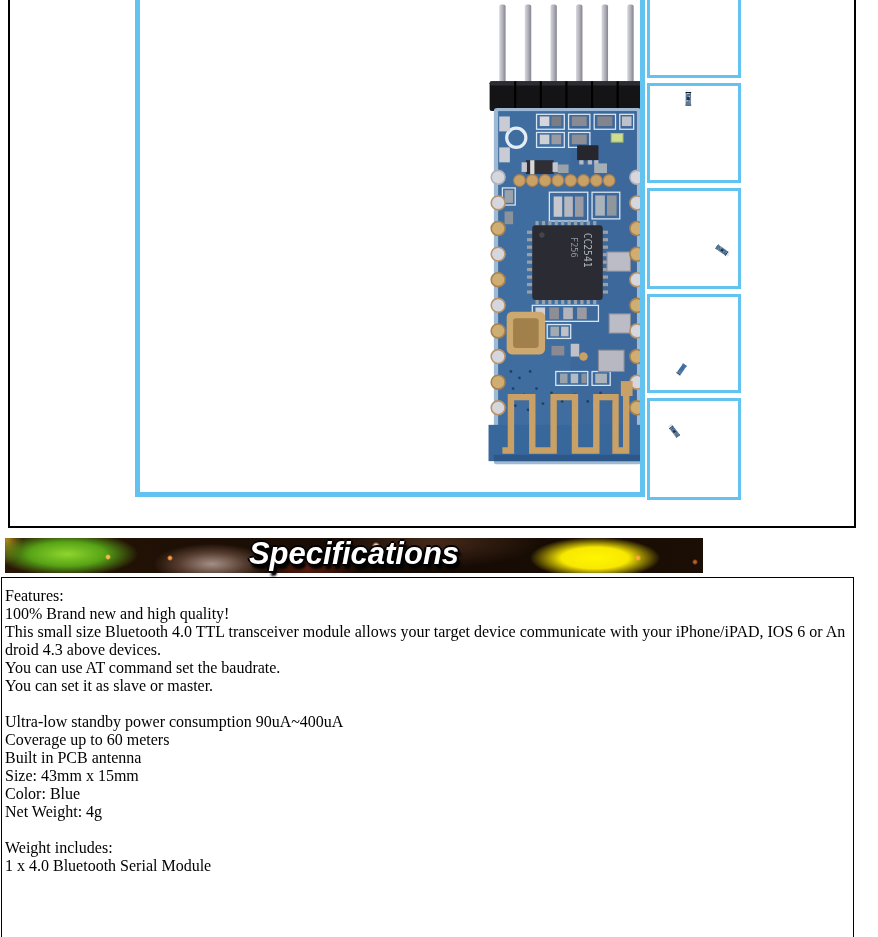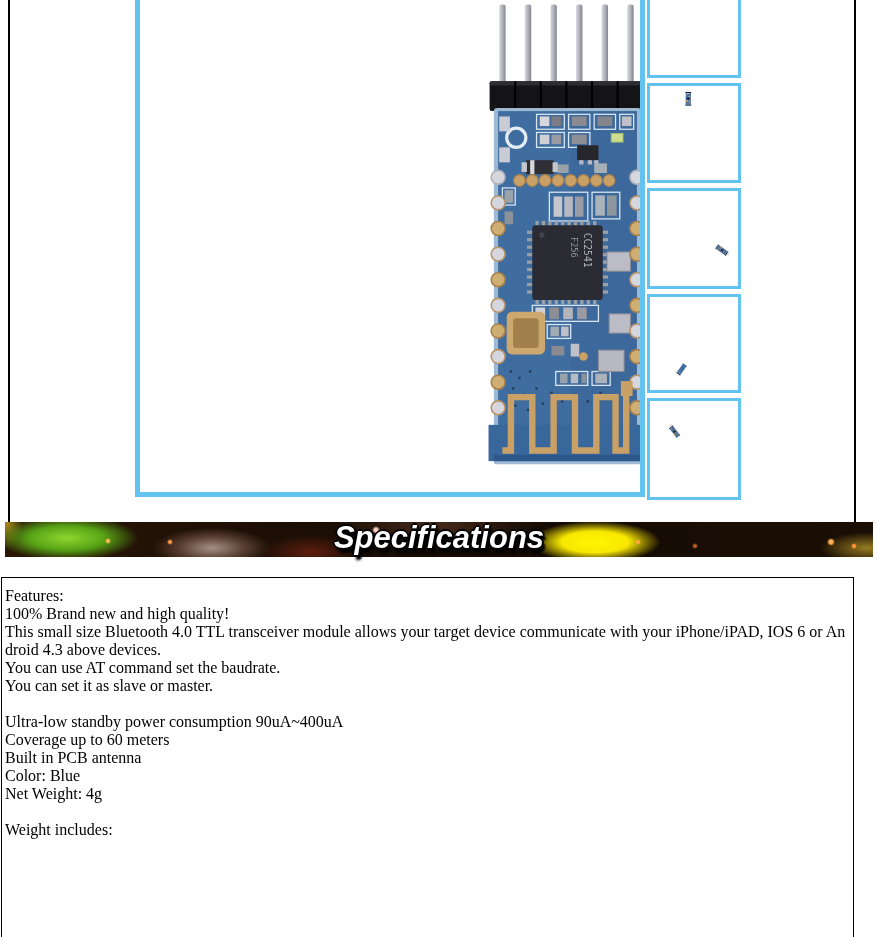--- a/index.html
+++ b/index.html
@@ -16,21 +16,21 @@
   .thumb { position:absolute; left:637px; width:94px; border:3px solid #62c3f0;
            background:#fff; overflow:hidden; }
   .thumb svg { display:block; }
   .t1 { top:-16px; height:100px; }
   .t2 { top:89px;  height:100px; }
   .t3 { top:194px; height:101px; }
   .t4 { top:300px; height:99px; }
   .t5 { top:404px; height:102px; }
 
   
-  .spec-banner { position:absolute; left:5px; top:522px; width:868px; height:35px;
+  .spec-banner { position:absolute; left:5px; top:538px; width:698px; height:35px;
     background:
       radial-gradient(circle 3px at 103px 19px, #ffb850 0 1.4px, rgba(255,150,40,0) 3px),
       radial-gradient(circle 3px at 165px 20px, #ff9840 0 1.3px, rgba(255,150,40,0) 3px),
       radial-gradient(circle 4px at 371px 8px,  #ffd0c0 0 1.6px, rgba(255,200,150,0) 4px),
       radial-gradient(circle 3px at 633px 20px, #ffa640 0 1.4px, rgba(255,150,40,0) 3px),
       radial-gradient(circle 3px at 690px 24px, #c06020 0 1.2px, rgba(200,100,30,0) 3px),
       radial-gradient(circle 4px at 826px 20px, #ffb050 0 1.8px, rgba(255,170,60,0) 4px),
       radial-gradient(circle 3px at 849px 24px, #ff9830 0 1.4px, rgba(255,150,40,0) 3px),
       radial-gradient(ellipse 95px 30px at 62px 16px,  #8ed62e 0%, #57a316 40%, rgba(50,90,10,0) 75%),
       radial-gradient(ellipse 20px 30px at 2px 2px,    #a8891a 0%, rgba(120,90,20,0) 80%),
@@ -355,17 +355,19 @@
   <div class="desc-line">Features:</div>
   <div class="desc-line">100% Brand new and high quality!</div>
   <div class="desc-line">This small size Bluetooth 4.0 TTL transceiver module allows your target device communicate with your iPhone/iPAD, IOS 6 or An</div>
   <div class="desc-line">droid 4.3 above devices.</div>
   <div class="desc-line">You can use AT command set the baudrate.</div>
   <div class="desc-line">You can set it as slave or master.</div>
   <div class="desc-line"></div>
   <div class="desc-line">Ultra-low standby power consumption 90uA~400uA</div>
   <div class="desc-line">Coverage up to 60 meters</div>
   <div class="desc-line">Built in PCB antenna</div>
+  <div class="desc-line">Size: 43mm x 15mm</div>
   <div class="desc-line">Color: Blue</div>
   <div class="desc-line">Net Weight: 4g</div>
   <div class="desc-line"></div>
   <div class="desc-line">Weight includes:</div>
+  <div class="desc-line">1 x 4.0 Bluetooth Serial Module</div>
 </div>
 
 </body></html>

